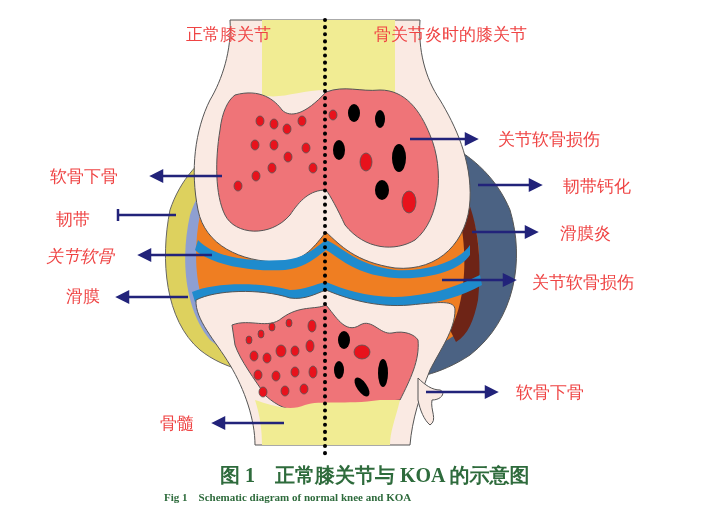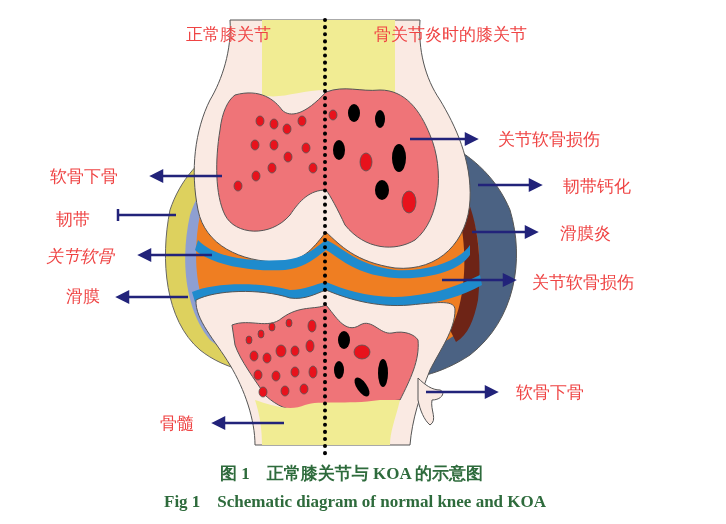--- a/index.html
+++ b/index.html
@@ -127,14 +127,14 @@
 <div class="lbl" style="left:46px;top:248px;font-style:italic;">关节软骨</div>
 <div class="lbl" style="left:66px;top:289px;font-family:Liberation Mono, monospace;">滑膜</div>
 <div class="lbl" style="left:160px;top:415px;">骨髓</div>
 
 <div class="lbl" style="left:498px;top:131px;">关节软骨损伤</div>
 <div class="lbl" style="left:563px;top:178px;text-align:center;">韧带钙化</div>
 <div class="lbl" style="left:560px;top:225px;">滑膜炎</div>
 <div class="lbl" style="left:532px;top:274px;">关节软骨损伤</div>
 <div class="lbl" style="left:516px;top:384px;">软骨下骨</div>
 
-<div class="cap" style="left:220px;top:462px;font-size:17px;">图 1　正常膝关节与 KOA 的示意图</div>
-<div class="cap" style="left:164px;top:490px;font-size:17px;">Fig 1　Schematic diagram of normal knee and KOA</div>
+<div class="cap" style="left:220px;top:462px;font-size:20px;">图 1　正常膝关节与 KOA 的示意图</div>
+<div class="cap" style="left:164px;top:490px;font-size:11px;">Fig 1　Schematic diagram of normal knee and KOA</div>
 
 </body></html>

